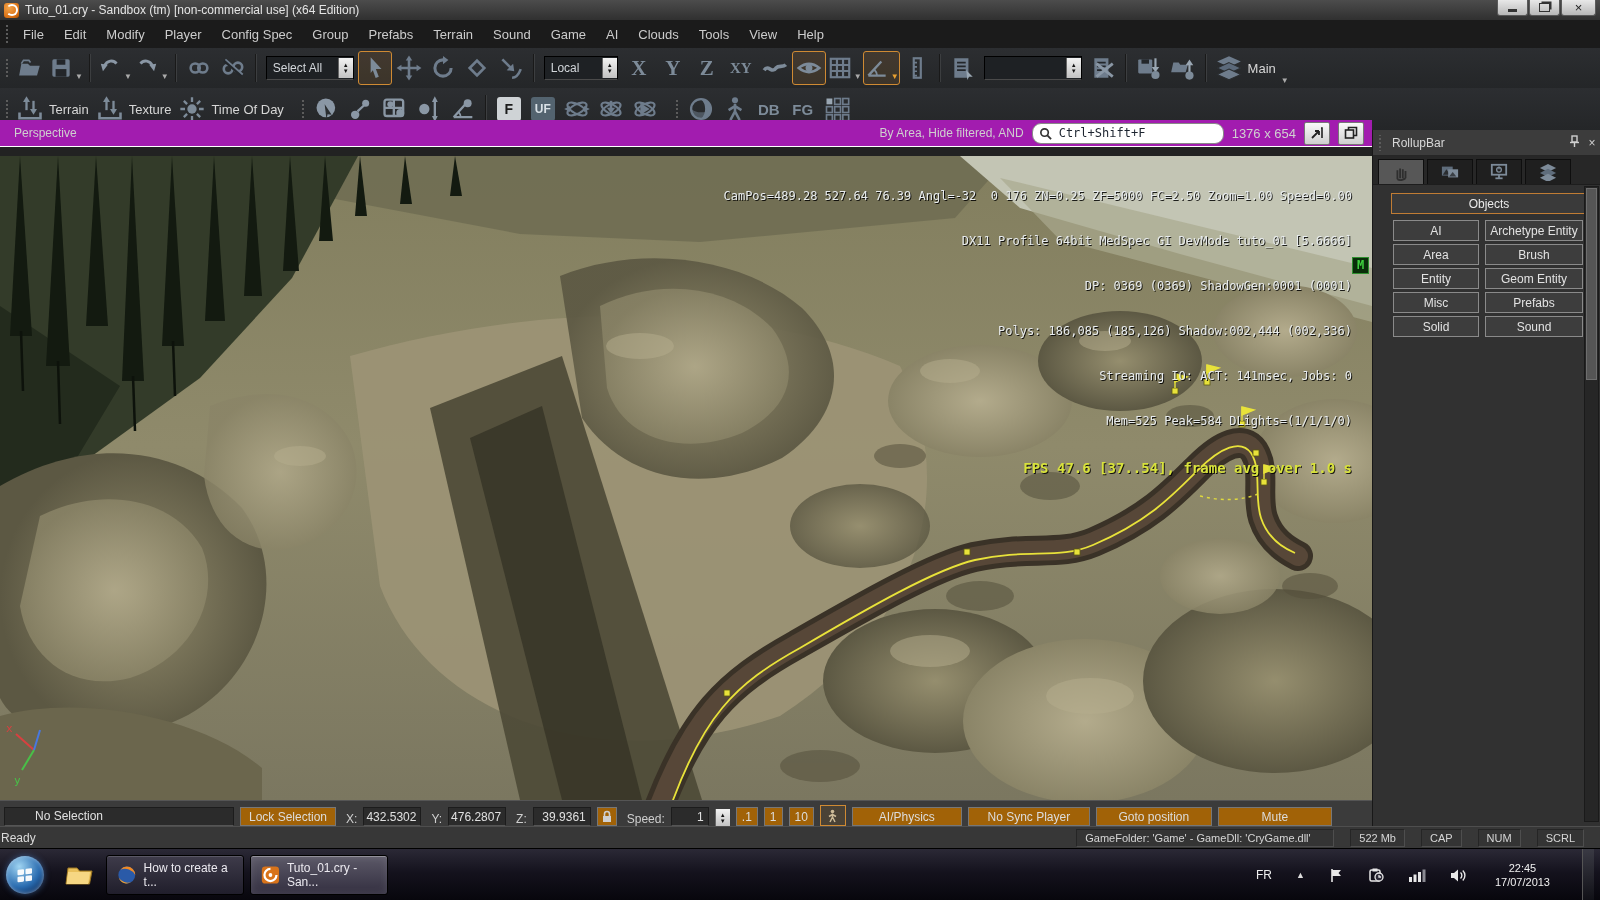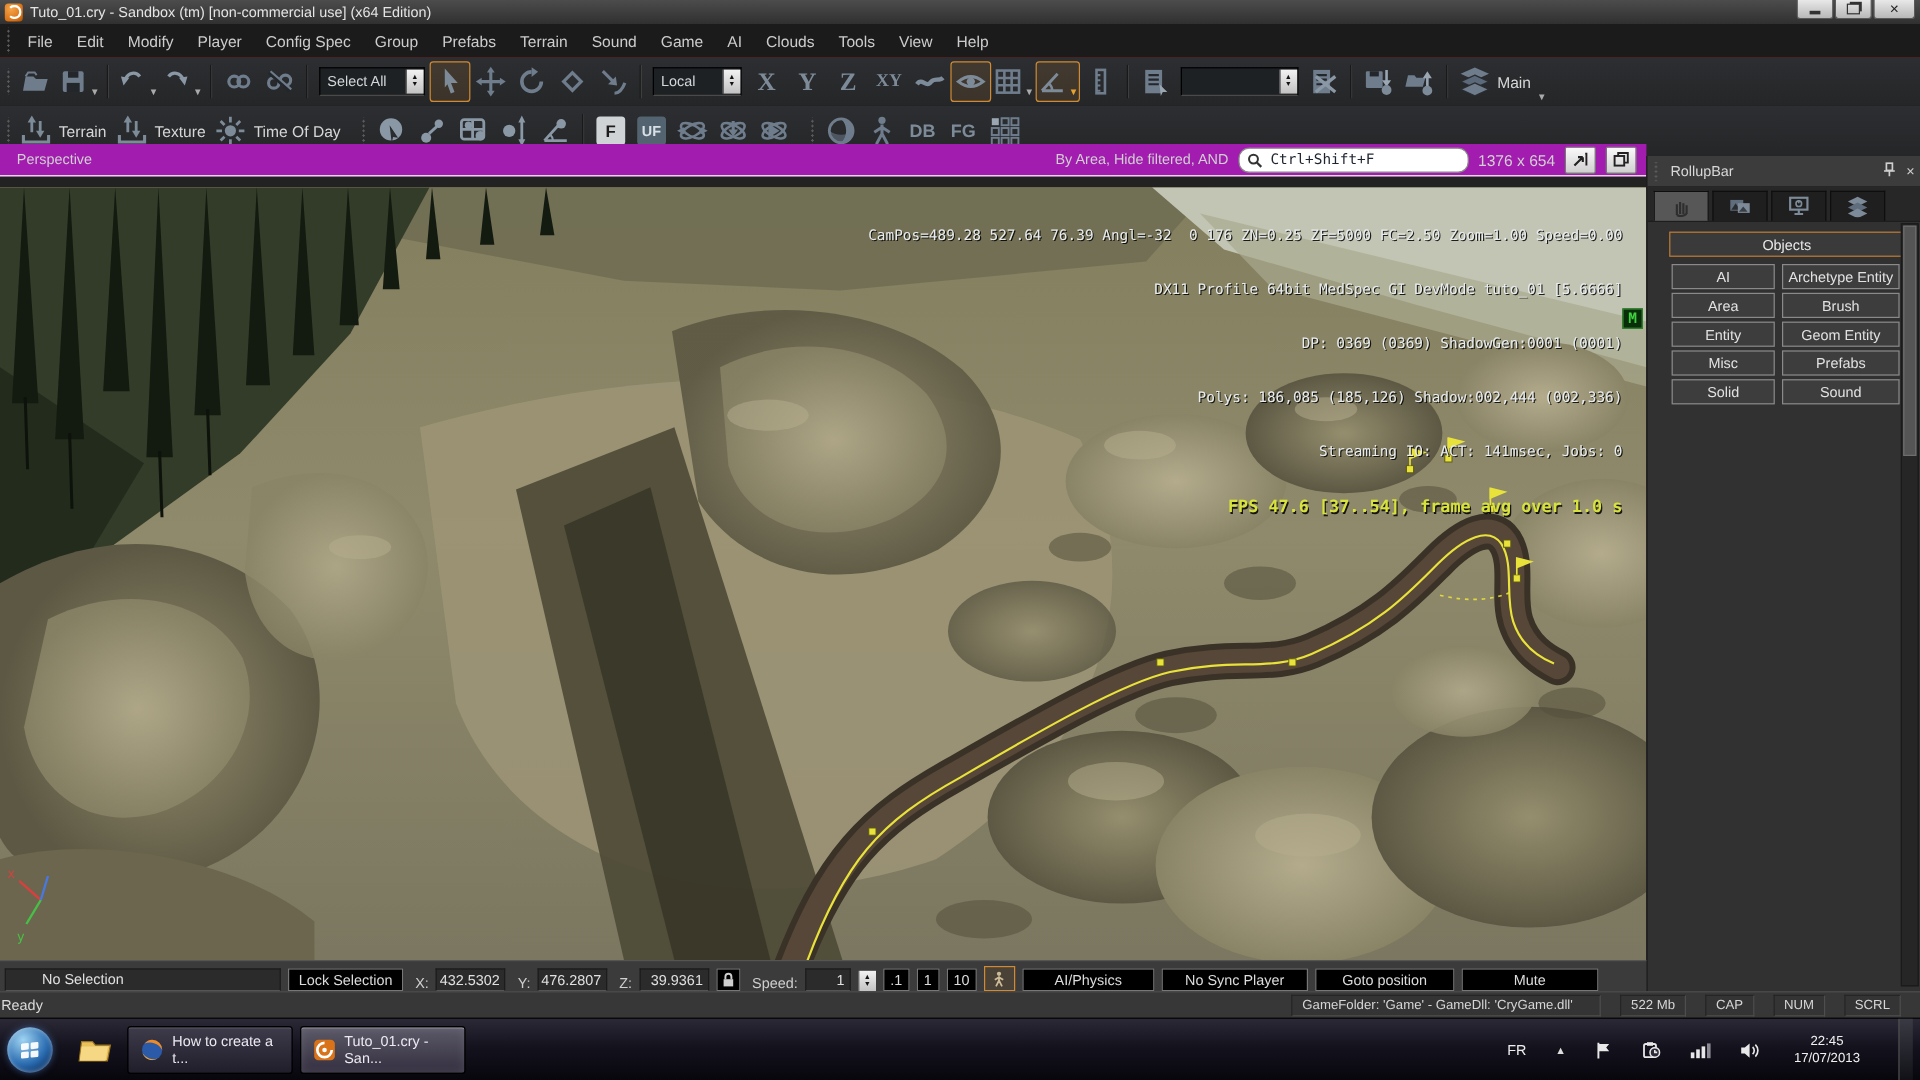--- a/index.html
+++ b/index.html
@@ -87,21 +87,21 @@
   .obj-grid{display:grid;grid-template-columns:86px 98px;gap:3px 6px;margin-left:20px;}
   .obj-btn{height:19px;background:#3d3d3d;border:1px solid #8a8a8a;color:#e2e2e2;font-size:12px;
            display:flex;align-items:center;justify-content:center;}
   .rscroll{position:absolute;top:56px;right:2px;width:13px;bottom:4px;background:#262626;border:1px solid #1a1a1a;}
   .rthumb{position:absolute;top:1px;left:1px;right:1px;height:190px;background:#555;border:1px solid #6e6e6e;}
   
   .bottombar{position:absolute;top:800px;left:0;width:1372px;height:26px;background:#3b3b3b;
              border-top:1px solid #555;display:flex;align-items:flex-end;gap:6px;padding-left:4px;box-sizing:border-box;}
   .sunken{background:#2b2b2b;border:1px solid #1c1c1c;border-bottom-color:#555;color:#e0e0e0;font-size:12px;}
   .sel-box{width:198px;height:17px;line-height:17px;padding-left:30px;}
-  .bb-btn{height:17px;background:#000000;border:1px solid #777;color:#dcdcdc;font-size:12px;
+  .bb-btn{height:17px;background:#a16207;border:1px solid #777;color:#dcdcdc;font-size:12px;
           display:flex;align-items:center;justify-content:center;padding:0 8px;}
   .bb-label{color:#cfcfcf;font-size:12px;margin-left:4px;}
   .coord{width:50px;height:15px;text-align:right;padding-right:4px;font-size:12px;
          background:#2b2b2b;border:1px solid #1c1c1c;border-bottom-color:#555;color:#e0e0e0;}
   .speed-field{width:30px;}
   .tiny{padding:0 5px;}
   .person-btn{width:24px;height:19px;border:1px solid #cf8a33;background:#4a4236;display:flex;align-items:center;justify-content:center;}
   
   .statusbar{position:absolute;top:826px;left:0;width:1600px;height:22px;background:#373737;
              border-top:1px solid #4e4e4e;display:flex;align-items:center;font-size:12px;color:#dadada;}
@@ -633,20 +633,21 @@
         <line x1="34" y1="594" x2="40" y2="574" stroke="#4878e0" stroke-width="2"></line>
       </g>
     </svg>
 
     <div class="debug">
       <div>CamPos=489.28 527.64 76.39 Angl=-32  0 176 ZN=0.25 ZF=5000 FC=2.50 Zoom=1.00 Speed=0.00</div>
       <div>DX11 Profile 64bit MedSpec GI DevMode tuto_01 [5.6666]</div>
       <div>DP: 0369 (0369) ShadowGen:0001 (0001)</div>
       <div>Polys: 186,085 (185,126) Shadow:002,444 (002,336)</div>
       <div>Streaming IO: ACT: 141msec, Jobs: 0</div>
+      <div>Mem=525 Peak=584 DLights=(1/1/1/0)</div>
       <div class="fps">FPS 47.6 [37..54], frame avg over 1.0 s</div>
     </div>
     <div class="mem-badge">M</div>
   </div>
 
   <div class="rollup">
     <div class="rollup-header">
       <div class="grip" style="height:16px;"></div>
       <span class="rollup-title">RollupBar</span>
       <span class="rollup-hbtn">

